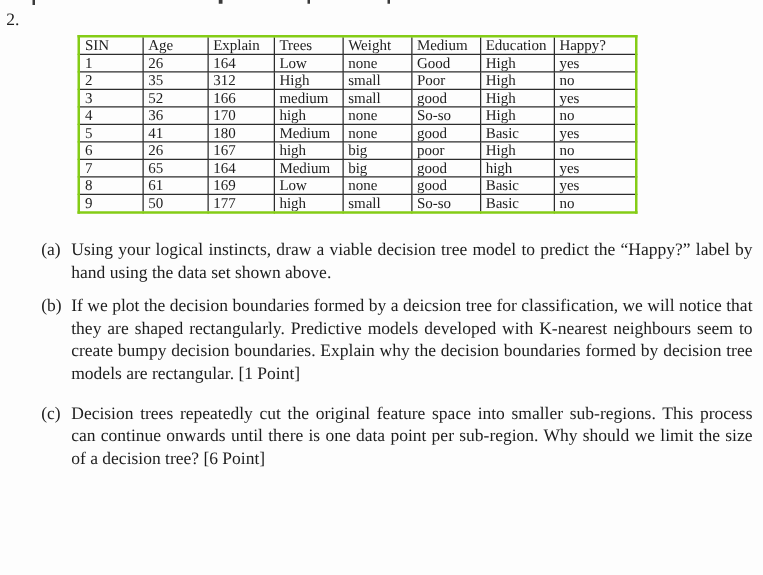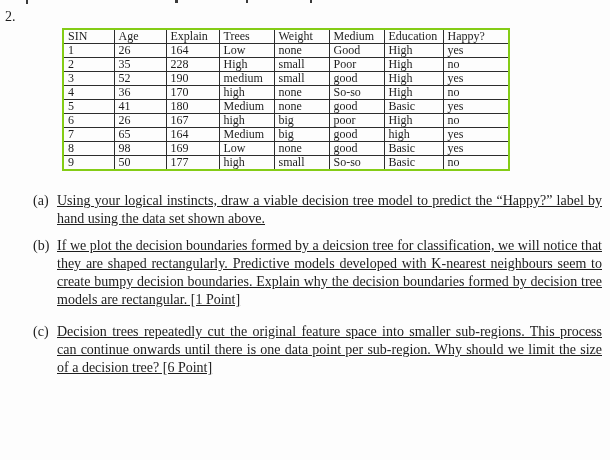--- a/index.html
+++ b/index.html
@@ -76,21 +76,20 @@
     width: 24px;
     font-size: 14px;
     line-height: 18px;
   }
   .part-text {
     flex: 1;
     font-size: 14px;
     line-height: 18px;
     text-align: justify;
     max-width: 545px;
-    text-decoration: underline;
   }
 </style>
 </head>
 <body>
 
 <div class="page">
 
   <span class="remnant" style="left:26px; height:4px; width:2px;"></span>
   <span class="remnant" style="left:175px;"></span>
   <span class="remnant" style="left:246px; width:2px;"></span>
@@ -131,31 +130,31 @@
               <td>164</td>
               <td>Low</td>
               <td>none</td>
               <td>Good</td>
               <td>High</td>
               <td>yes</td>
             </tr>
             <tr>
               <td>2</td>
               <td>35</td>
-              <td>228</td>
+              <td>312</td>
               <td>High</td>
               <td>small</td>
               <td>Poor</td>
               <td>High</td>
               <td>no</td>
             </tr>
             <tr>
               <td>3</td>
               <td>52</td>
-              <td>190</td>
+              <td>166</td>
               <td>medium</td>
               <td>small</td>
               <td>good</td>
               <td>High</td>
               <td>yes</td>
             </tr>
             <tr>
               <td>4</td>
               <td>36</td>
               <td>170</td>
@@ -190,21 +189,21 @@
               <td>65</td>
               <td>164</td>
               <td>Medium</td>
               <td>big</td>
               <td>good</td>
               <td>high</td>
               <td>yes</td>
             </tr>
             <tr>
               <td>8</td>
-              <td>98</td>
+              <td>61</td>
               <td>169</td>
               <td>Low</td>
               <td>none</td>
               <td>good</td>
               <td>Basic</td>
               <td>yes</td>
             </tr>
             <tr>
               <td>9</td>
               <td>50</td>

